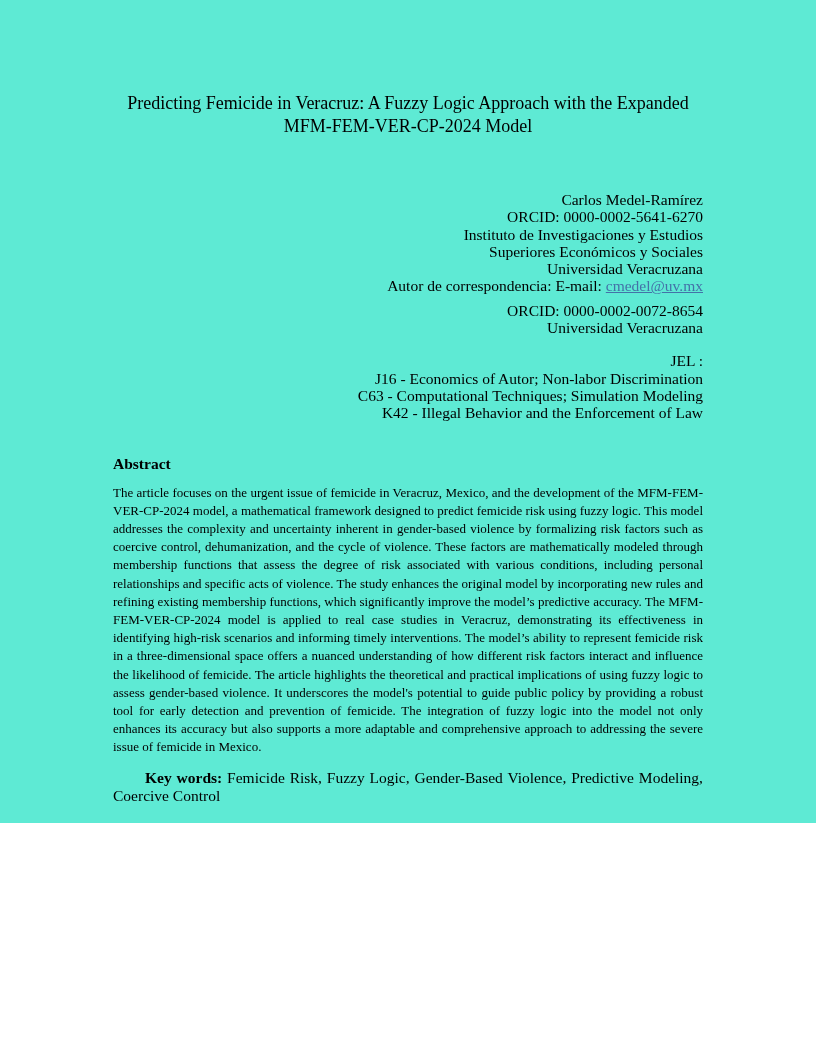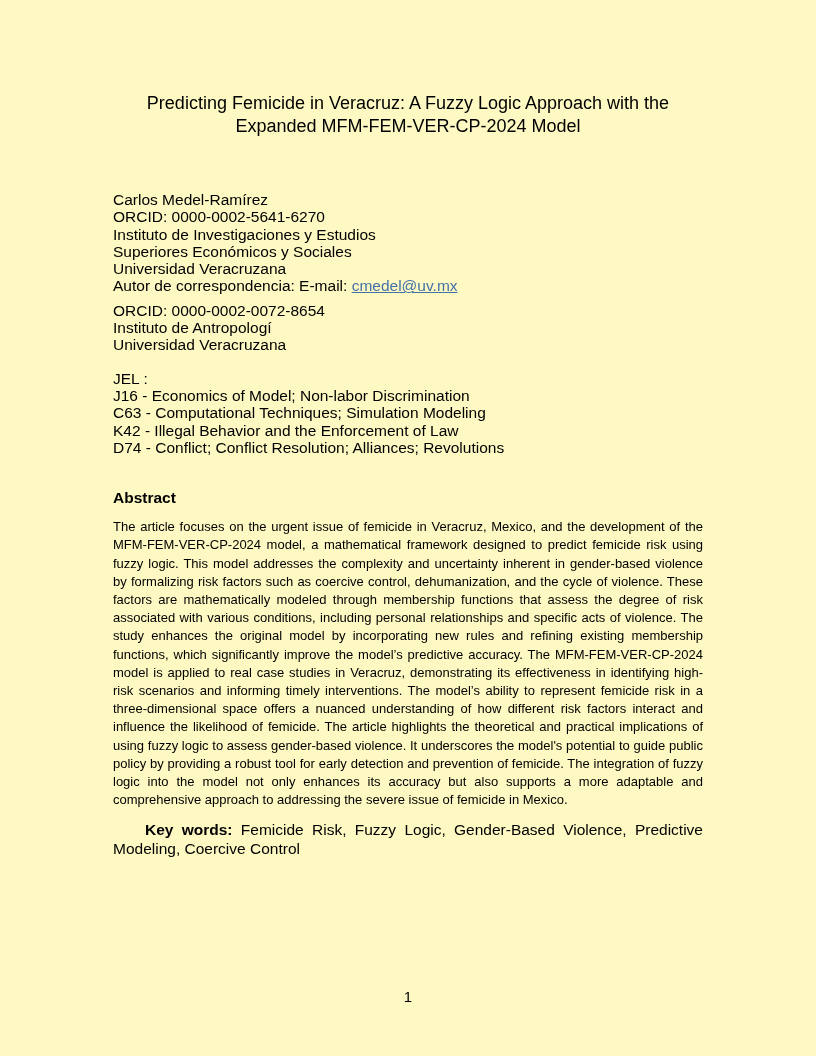--- a/index.html
+++ b/index.html
@@ -3,41 +3,42 @@
 <meta charset="utf-8">
 <style>
   html, body {
     margin: 0;
     padding: 0;
     background: #ffffff;
   }
   .page {
     position: relative;
     width: 816px;
-    height: 1056px;
+    height: 823px;
     margin: 0 auto;
-    background: #fef9c3;
+    background: #5eead4;
     color: #000000;
-    font-family: Liberation Sans, sans-serif;
+    font-family: Liberation Serif, serif;
     overflow: hidden;
   }
   .content {
     position: absolute;
     left: 113px;
     top: 92px;
     width: 590px;
   }
   .title {
     margin: 0 0 53px 0;
     font-size: 18px;
     line-height: 23px;
     font-weight: normal;
     text-align: center;
   }
   .right-block {
+    text-align: right;
     font-size: 15.5px;
     line-height: 17.3px;
   }
   .author-block-2 { margin-top: 7px; }
   .jel-block { margin-top: 16px; }
   .abstract-heading {
     margin-top: 33px;
     font-size: 15.5px;
     font-weight: bold;
     text-align: left;
@@ -81,30 +82,28 @@
       <div>Carlos Medel-Ramírez</div>
       <div>ORCID: 0000-0002-5641-6270</div>
       <div>Instituto de Investigaciones y Estudios</div>
       <div>Superiores Económicos y Sociales</div>
       <div>Universidad Veracruzana</div>
       <div><span>Autor de correspondencia: E-mail:</span> <a class="email-link">cmedel@uv.mx</a></div>
     </div>
 
     <div class="right-block author-block-2">
       <div>ORCID: 0000-0002-0072-8654</div>
-      <div>Instituto de Antropologí</div>
       <div>Universidad Veracruzana</div>
     </div>
 
     <div class="right-block jel-block">
       <div>JEL :</div>
-      <div>J16 - Economics of Model; Non-labor Discrimination</div>
+      <div>J16 - Economics of Autor; Non-labor Discrimination</div>
       <div>C63 - Computational Techniques; Simulation Modeling</div>
       <div>K42 - Illegal Behavior and the Enforcement of Law</div>
-      <div>D74 - Conflict; Conflict Resolution; Alliances; Revolutions</div>
     </div>
 
     <div class="abstract-heading">Abstract</div>
 
     <div class="abstract-body">The article focuses on the urgent issue of femicide in Veracruz, Mexico, and the development of the MFM-FEM-VER-CP-2024 model, a mathematical framework designed to predict femicide risk using fuzzy logic. This model addresses the complexity and uncertainty inherent in gender-based violence by formalizing risk factors such as coercive control, dehumanization, and the cycle of violence. These factors are mathematically modeled through membership functions that assess the degree of risk associated with various conditions, including personal relationships and specific acts of violence. The study enhances the original model by incorporating new rules and refining existing membership functions, which significantly improve the model’s predictive accuracy. The MFM-FEM-VER-CP-2024 model is applied to real case studies in Veracruz, demonstrating its effectiveness in identifying high-risk scenarios and informing timely interventions. The model’s ability to represent femicide risk in a three-dimensional space offers a nuanced understanding of how different risk factors interact and influence the likelihood of femicide. The article highlights the theoretical and practical implications of using fuzzy logic to assess gender-based violence. It underscores the model's potential to guide public policy by providing a robust tool for early detection and prevention of femicide. The integration of fuzzy logic into the model not only enhances its accuracy but also supports a more adaptable and comprehensive approach to addressing the severe issue of femicide in Mexico.</div>
 
     <div class="keywords"><span class="bold">Key words:</span> <span>Femicide Risk, Fuzzy Logic, Gender-Based Violence, Predictive Modeling, Coercive Control</span></div>
 
   </div>
 

